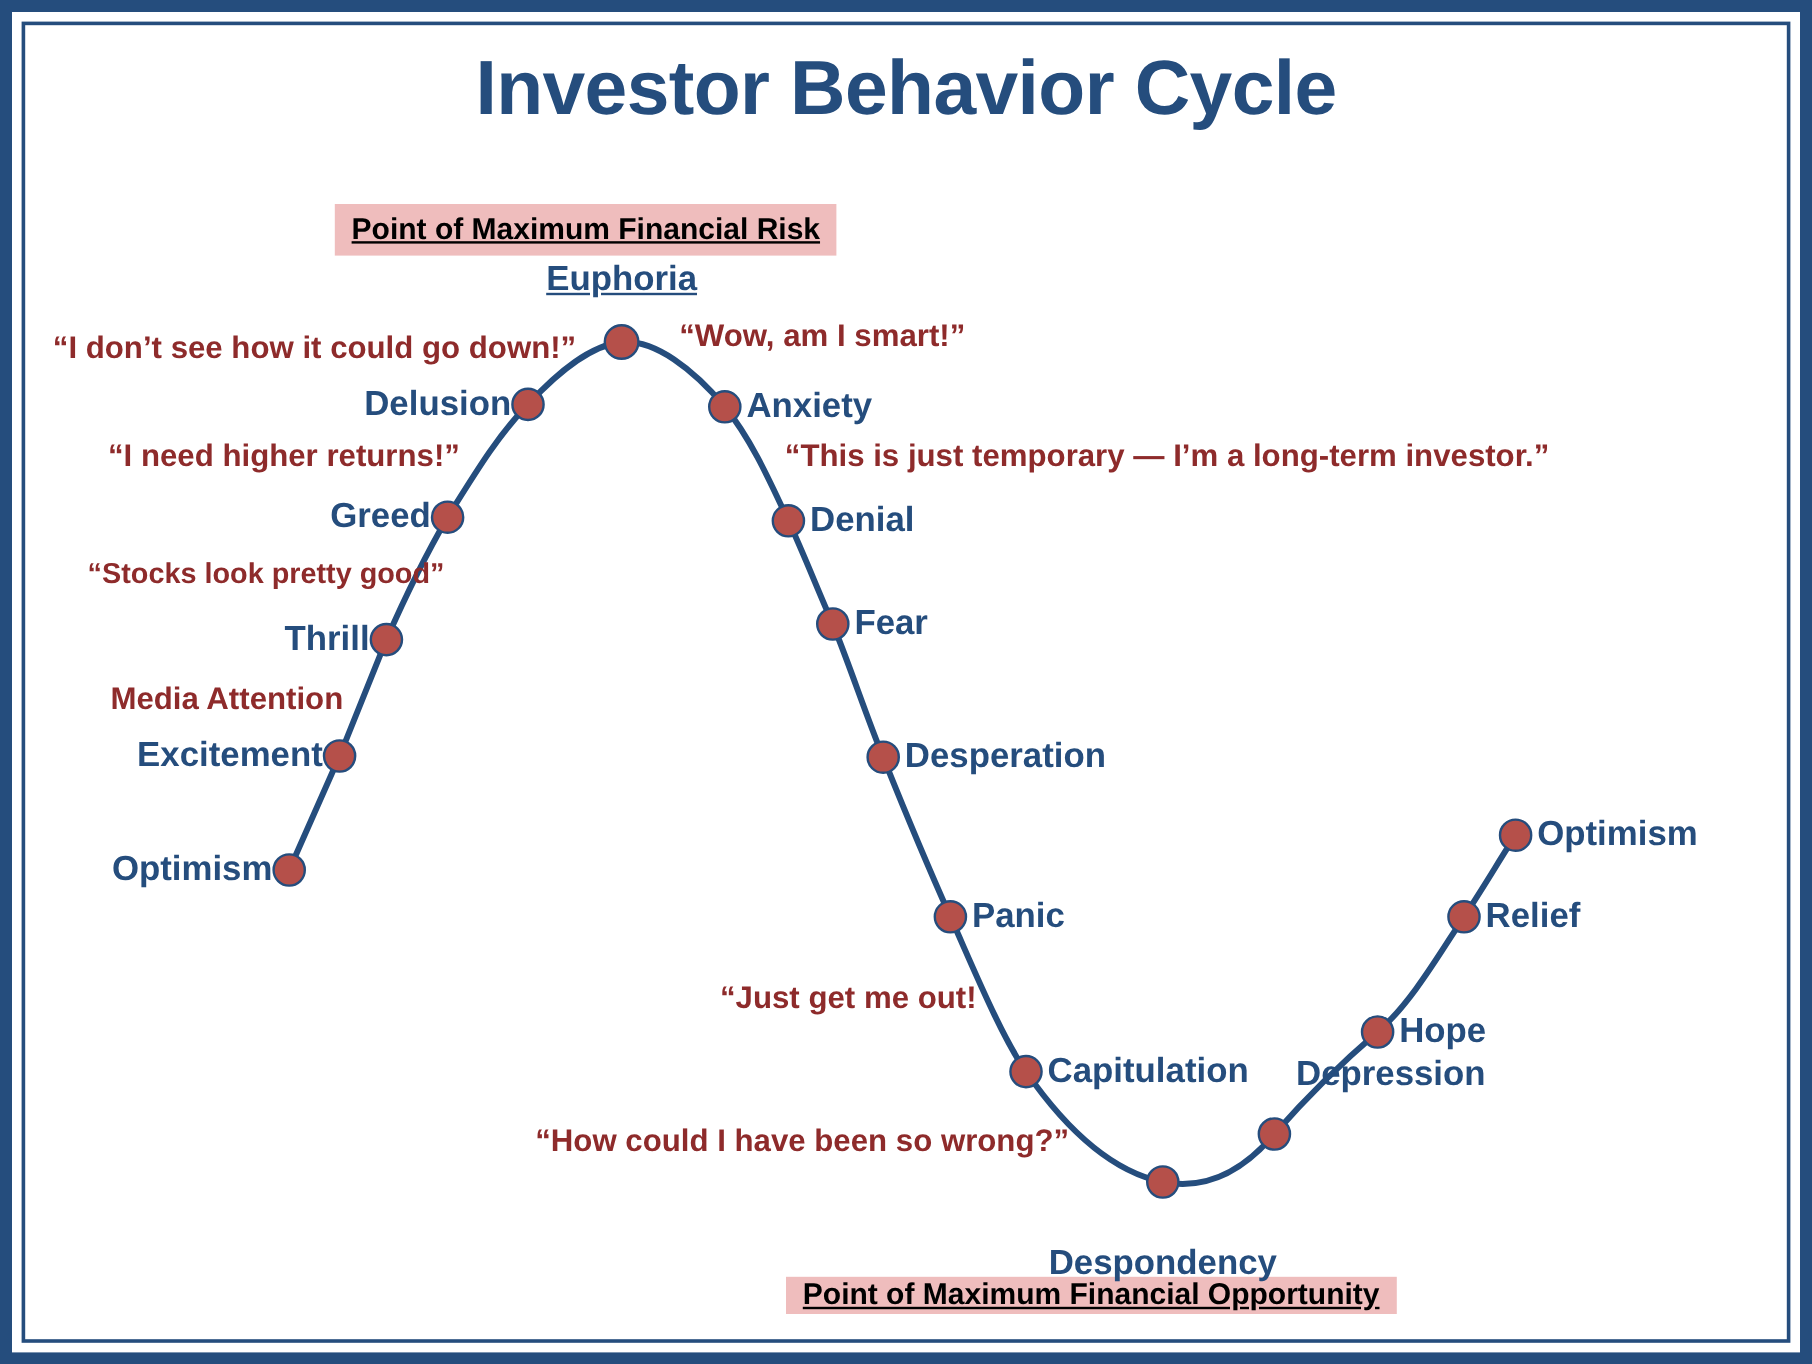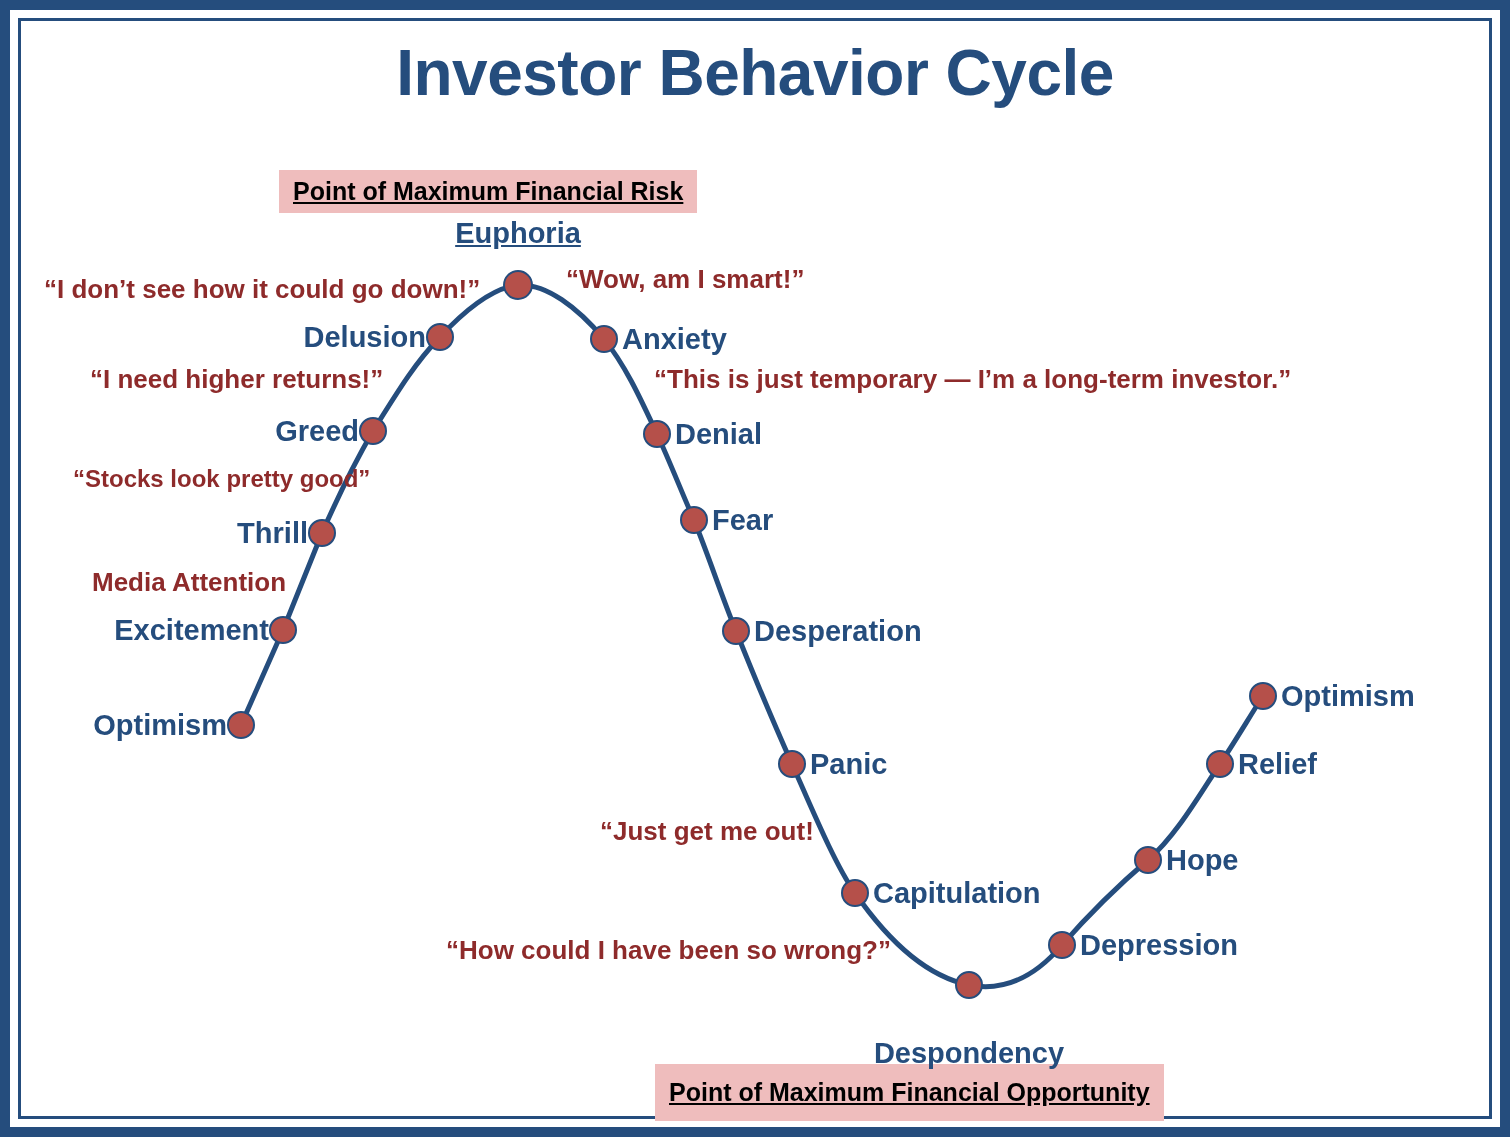--- a/index.html
+++ b/index.html
@@ -53,21 +53,21 @@
     font-size: 25px;
     font-weight: bold;
     display: flex;
     align-items: center;
     box-sizing: border-box;
     padding: 0 14px;
     white-space: nowrap;
     text-decoration: underline;
   }
   #banner-risk { left: 279px; top: 170px; height: 43px; }
-  #banner-opportunity { left: 655px; top: 1064px; height: 57px; }
+  #banner-opportunity { left: 655px; top: 1064px; height: 31px; }
   
   #curve-layer {
     position: absolute;
     left: 0; top: 0;
     width: 1510px; height: 1137px;
   }
   
   .stage-label {
     position: absolute;
     color: #254D7D;
@@ -139,21 +139,21 @@
       <div class="stage-label left" style="left: 359px; top: 431px;">Greed</div>
       <div class="stage-label left" style="left: 426px; top: 337px;">Delusion</div>
       <div class="stage-label above" style="left: 518px; top: 248px; text-decoration: underline;">Euphoria</div>
       <div class="stage-label right" style="left: 622px; top: 339px;">Anxiety</div>
       <div class="stage-label right" style="left: 675px; top: 434px;">Denial</div>
       <div class="stage-label right" style="left: 712px; top: 520px;">Fear</div>
       <div class="stage-label right" style="left: 754px; top: 631px;">Desperation</div>
       <div class="stage-label right" style="left: 810px; top: 764px;">Panic</div>
       <div class="stage-label right" style="left: 873px; top: 893px;">Capitulation</div>
       <div class="stage-label below" style="left: 969px; top: 1007px; margin-top: 32px;">Despondency</div>
-      <div class="stage-label right" style="left: 1080px; top: 945px;">Depression</div>
+      <div class="stage-label right" style="left: 1080px; top: 896px;">Depression</div>
       <div class="stage-label right" style="left: 1166px; top: 860px;">Hope</div>
       <div class="stage-label right" style="left: 1238px; top: 764px;">Relief</div>
       <div class="stage-label right" style="left: 1281px; top: 696px;">Optimism</div>
     </div>
   <div id="quotes-layer">
       <div class="quote" style="left: 44px; top: 276px;">“I don’t see how it could go down!”</div>
       <div class="quote" style="left: 566px; top: 266px;">“Wow, am I smart!”</div>
       <div class="quote" style="left: 90px; top: 366px;">“I need higher returns!”</div>
       <div class="quote" style="left: 654px; top: 366px;">“This is just temporary — I’m a long-term investor.”</div>
       <div class="quote small" style="left: 73px; top: 467px;">“Stocks  look pretty good”</div>

